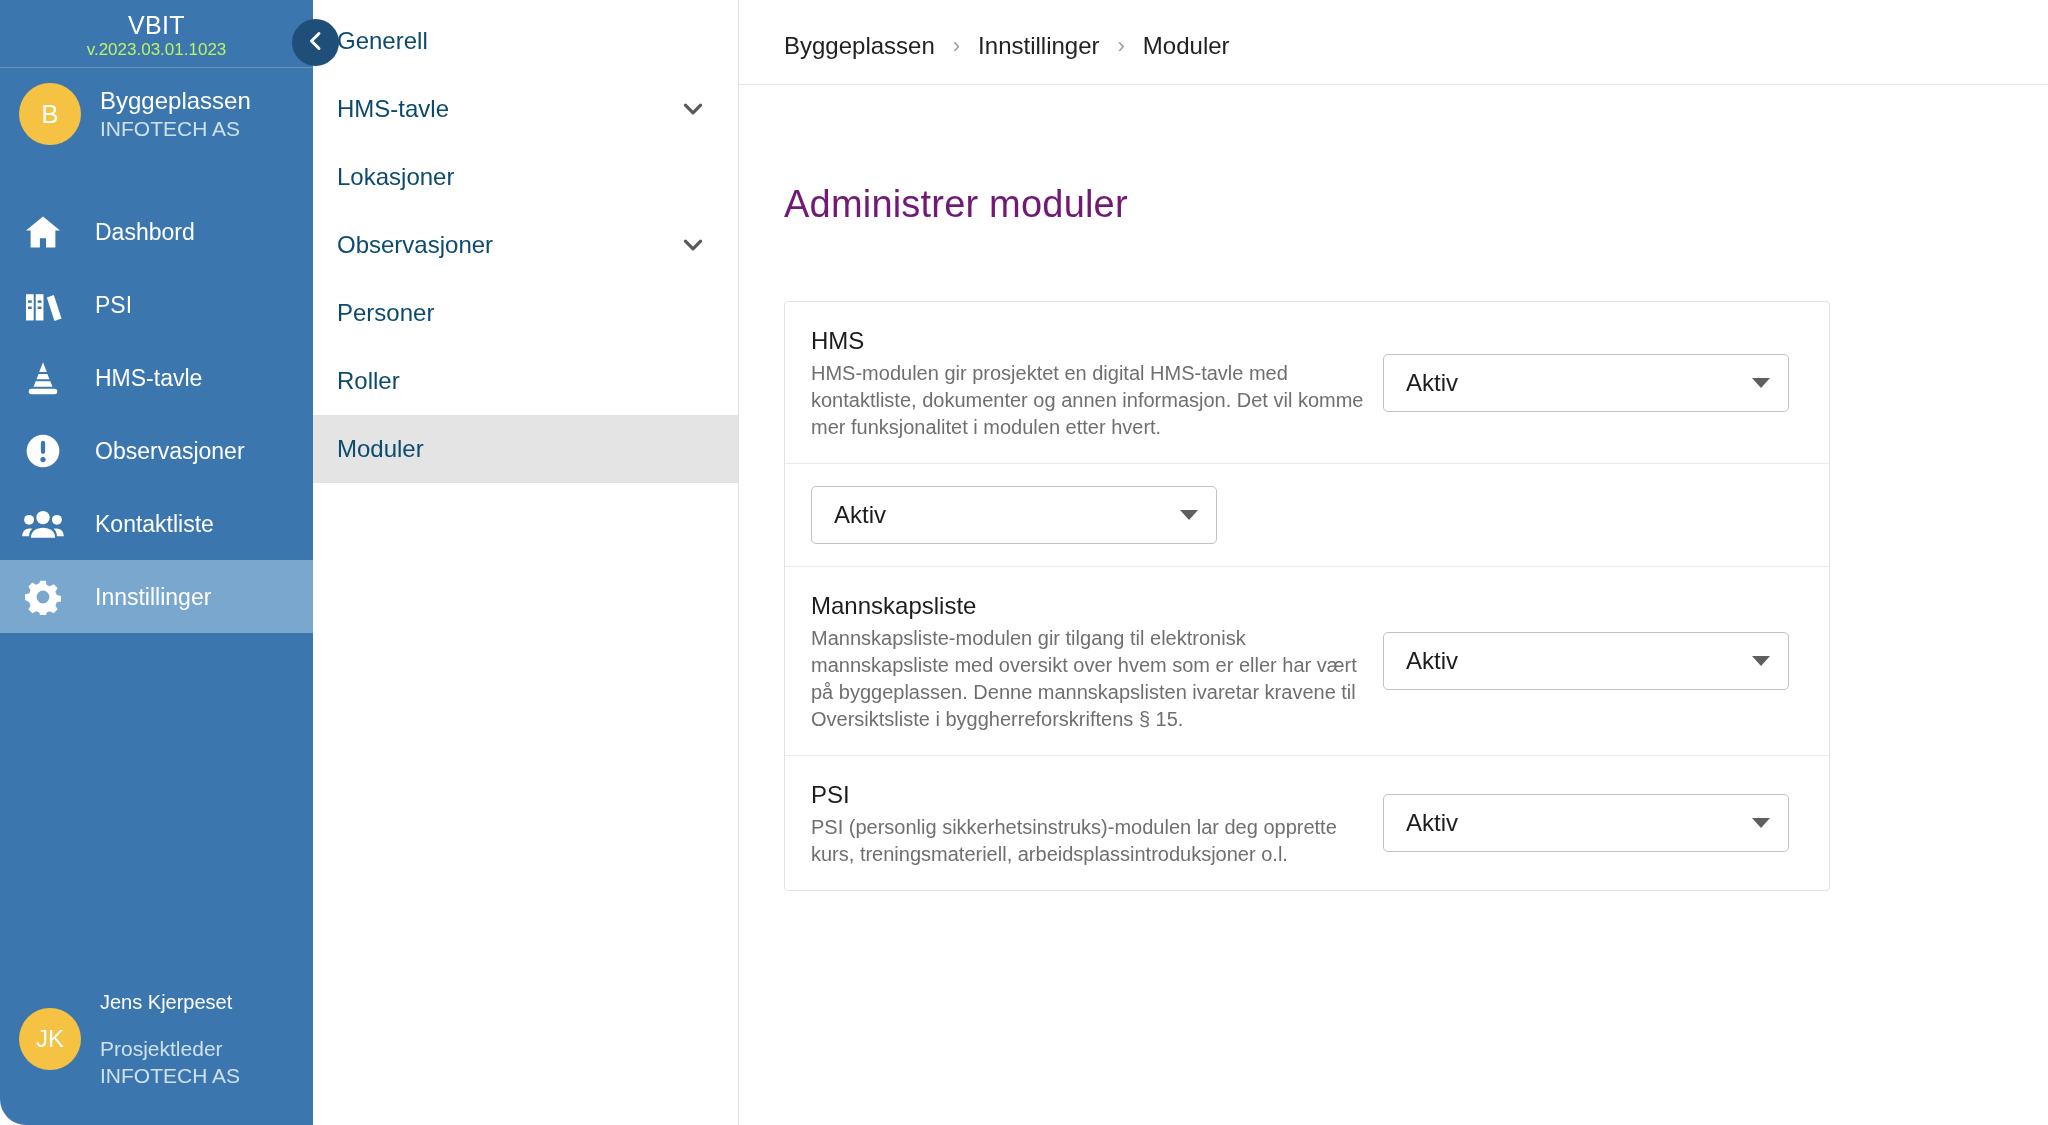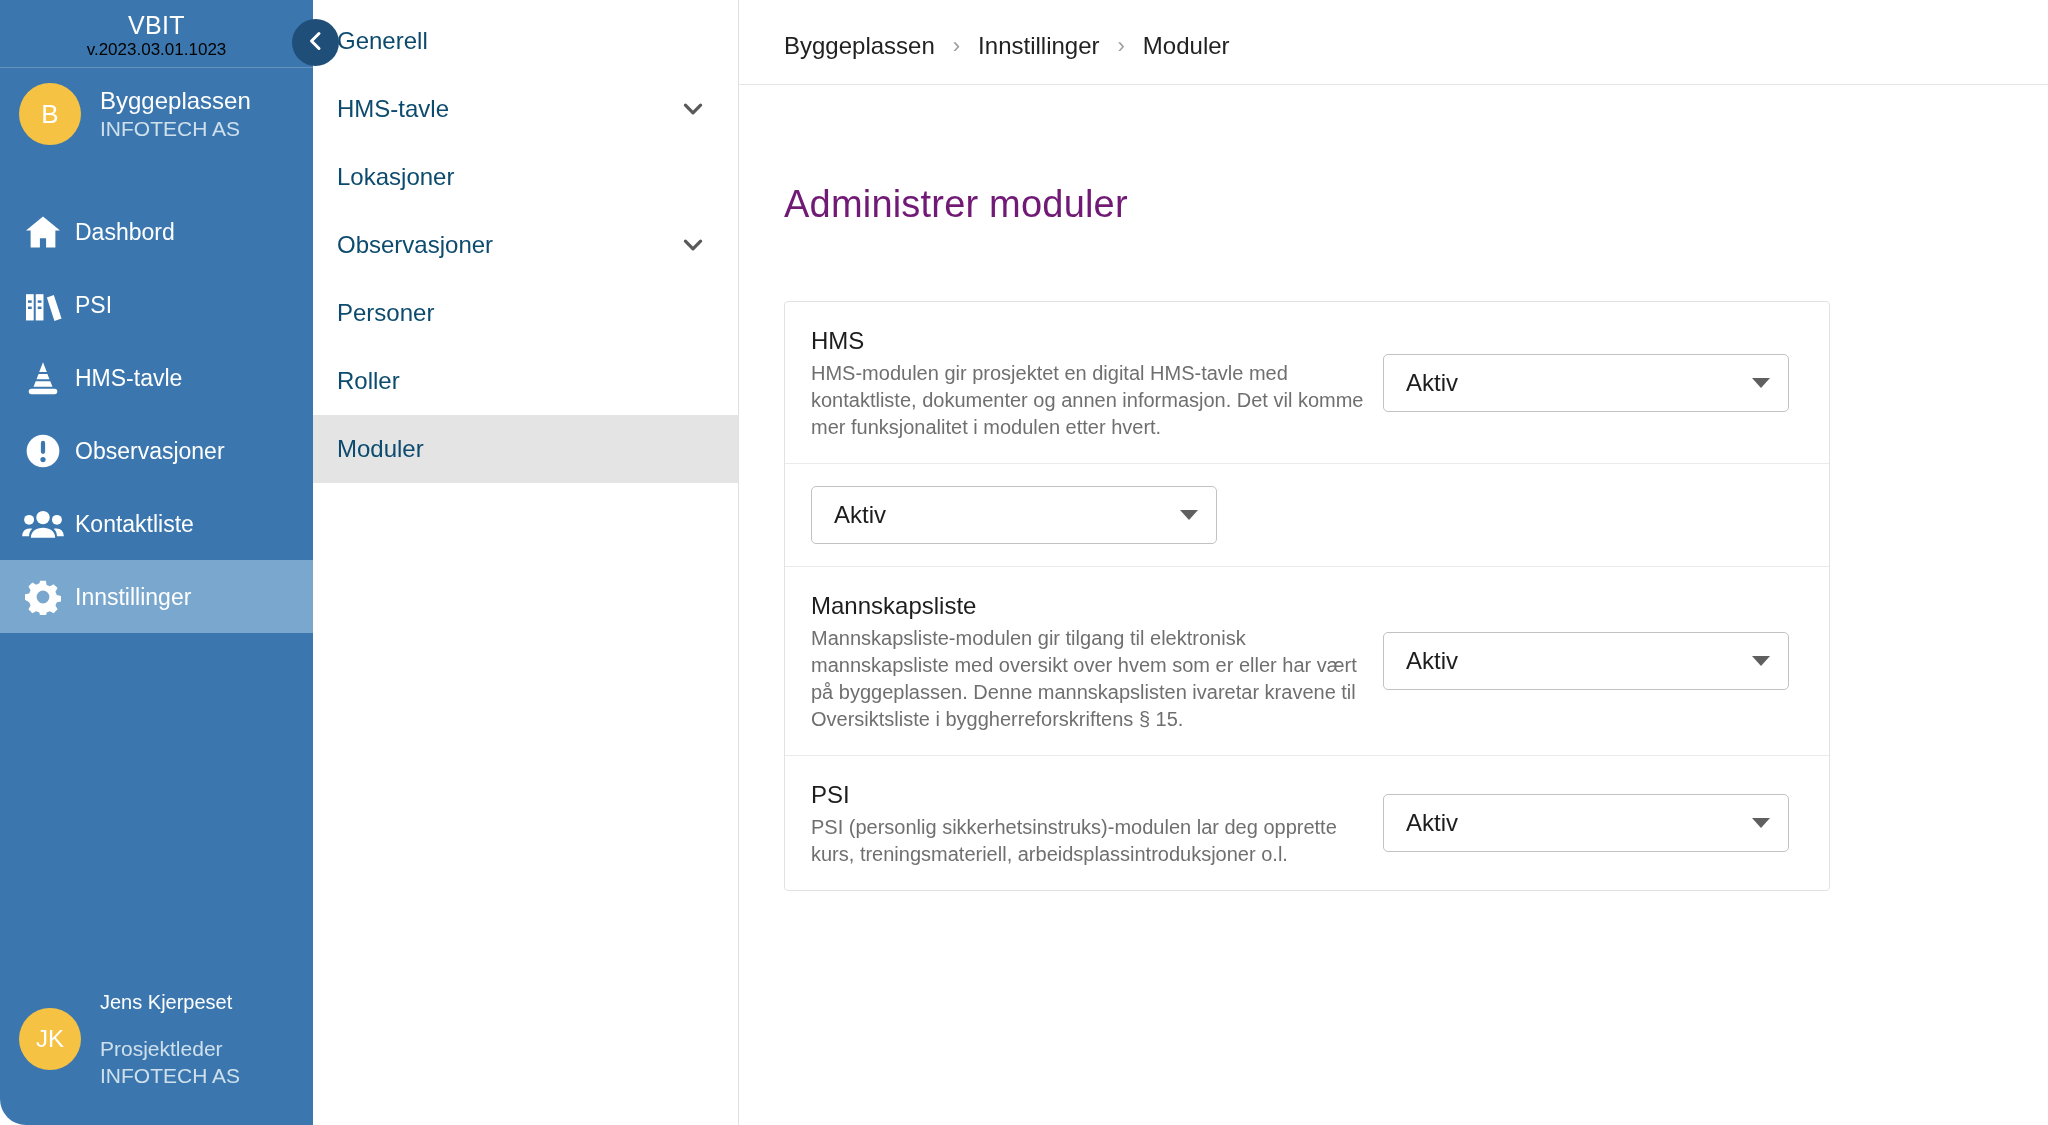--- a/index.html
+++ b/index.html
@@ -35,21 +35,21 @@
     height: 68px;
     display: flex; flex-direction: column;
     align-items: center; justify-content: center;
     border-bottom: 1px solid rgba(255,255,255,0.22);
     padding-top: 4px;
   }
   .brand-name {
     color: #ffffff; font-size: 25px; letter-spacing: .3px; line-height: 27px;
   }
   .brand-version {
-    color: #000000; font-size: 17px; line-height: 21px;
+    color: #bef264; font-size: 17px; line-height: 21px;
   }
   .project {
     height: 93px;
     display: flex; align-items: center; gap: 19px;
     padding-left: 19px;
     border-bottom: 1px solid rgba(255,255,255,0.0);
   }
   .avatar {
     width: 62px; height: 62px; border-radius: 50%;
     background: #f5c244;
@@ -59,21 +59,21 @@
   }
   .avatar.small { width: 62px; height: 62px; font-size: 24px; }
   .project-text { display: flex; flex-direction: column; }
   .project-name { color: #ffffff; font-size: 24px; line-height: 30px; }
   .project-org { color: #cfe0ed; font-size: 21px; line-height: 26px; }
 
   .nav { margin-top: 34px; display: flex; flex-direction: column; }
   .nav-item {
     height: 73px;
     display: flex; align-items: center;
-    padding-left: 19px; gap: 8px;
+    padding-left: 19px; gap: 28px;
     color: #ffffff;
     cursor: pointer;
   }
   .nav-item.active { background: #7aa7cd; }
   .nav-icon {
     width: 48px; height: 42px; flex: none;
     display: flex; align-items: center; justify-content: center;
   }
   .nav-icon svg { display: block; }
   .nav-label { font-size: 23px; line-height: 28px; }

